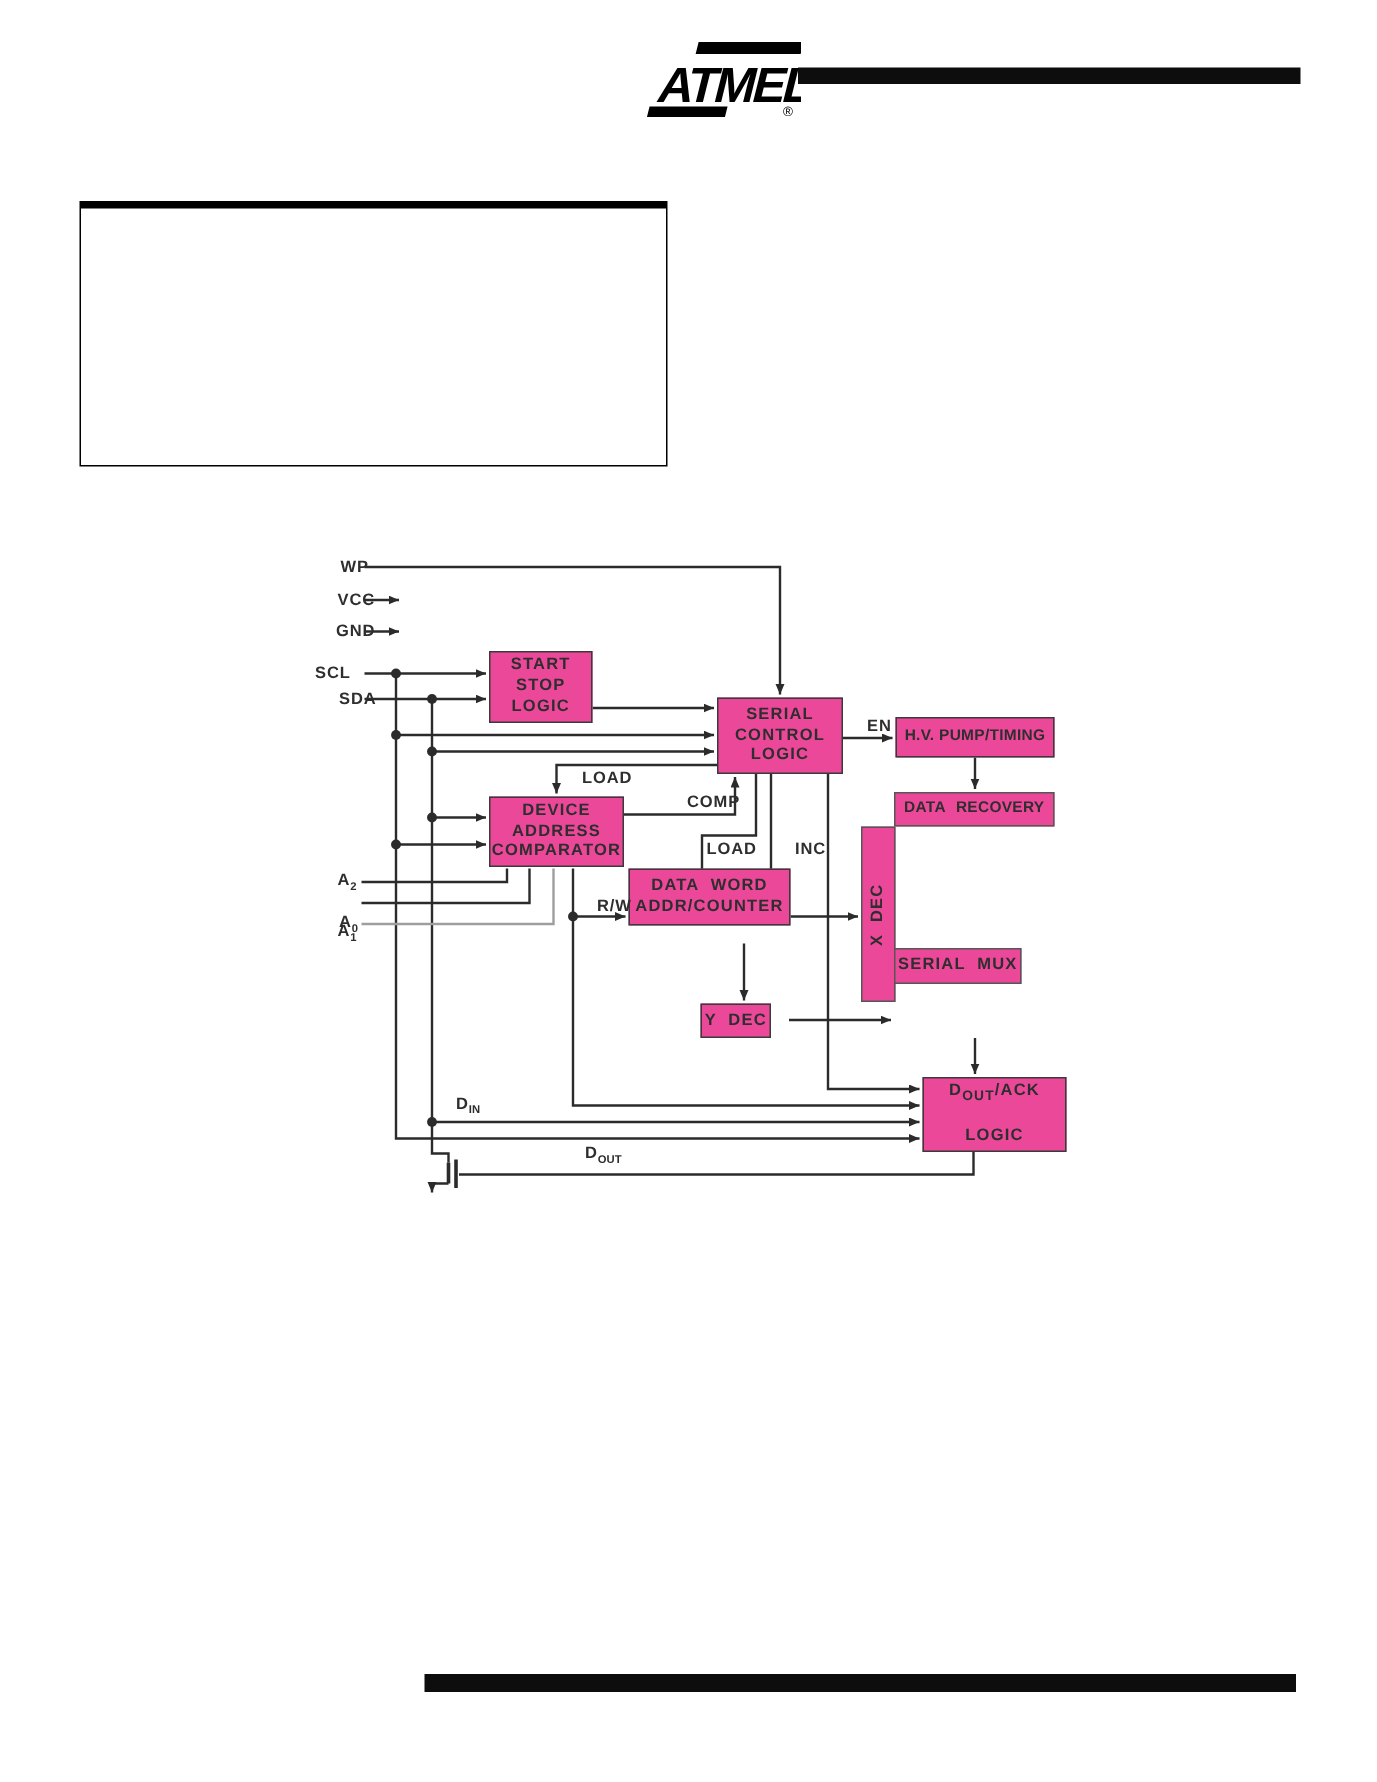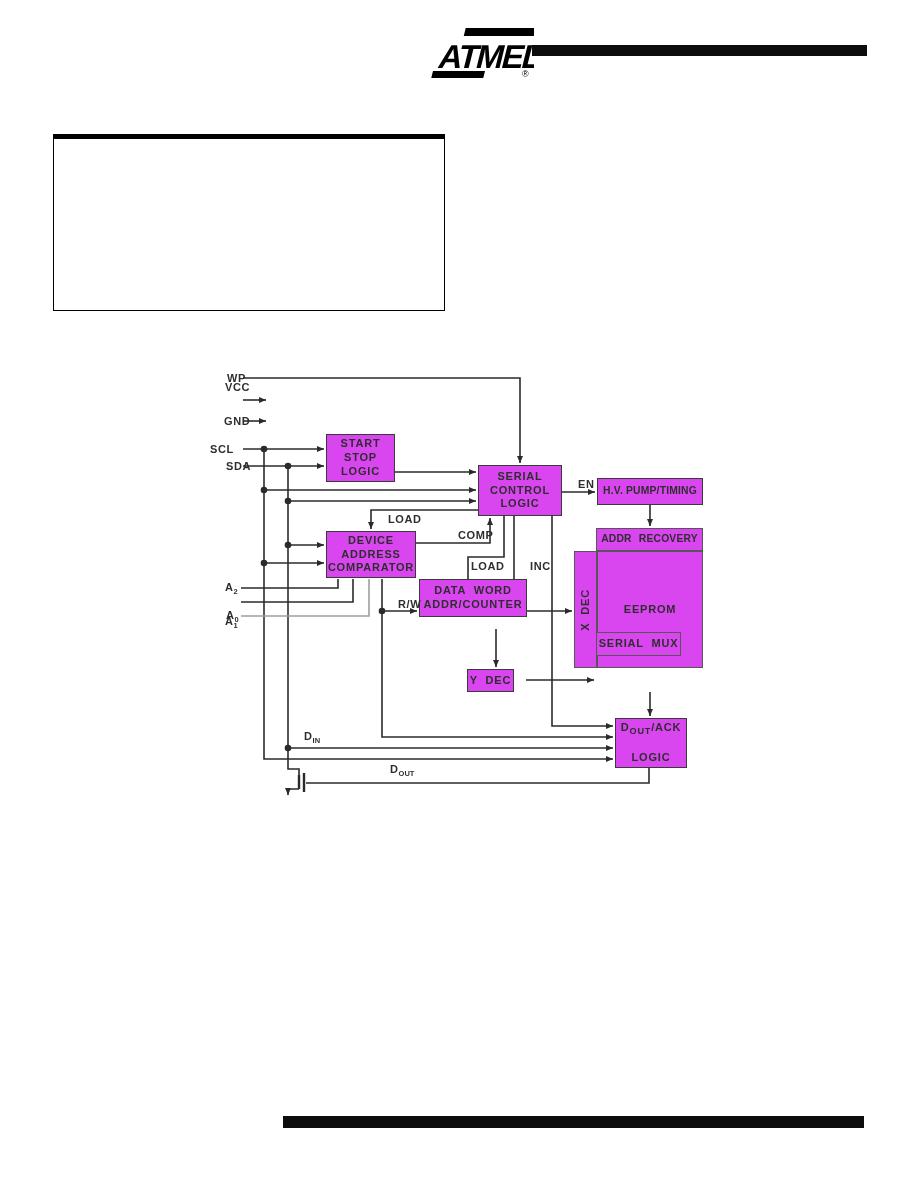--- a/index.html
+++ b/index.html
@@ -15,21 +15,21 @@
   .intro-box {
     position:absolute; left:53px; top:134px; width:392px; height:177px;
     border:1.5px solid #000; border-top:5px solid #000; background:#fff;
   }
 
   .logo-wrap { position:absolute; left:430px; top:27px; width:104px; height:54px; }
 
   .wiring { position:absolute; left:0; top:0; }
 
   .blk {
-    position:absolute; border:1.6px solid #3a3a3a; background:#d946ef;
+    position:absolute; border:1.6px solid #3a3a3a; background:#ec4899;
     display:flex; align-items:center; justify-content:center; text-align:center;
     font-size:11px; font-weight:bold; letter-spacing:0.8px; line-height:1.25;
     color:#2e2e2e;
   }
   .blk .txt { white-space:pre-line; }
   .blk-gray { border-color:#565656; }
   .sm  { font-size:10.3px; letter-spacing:0.2px; }
   .ws  { word-spacing:4px; }
   .vtext { transform:rotate(-90deg); white-space:nowrap; }
 
@@ -131,58 +131,55 @@
     <span class="txt">SERIAL
 CONTROL
 LOGIC</span>
   </div>
 
   <div class="blk" style="left:597px;top:478px;width:106px;height:27px">
     <span class="txt sm">H.V. PUMP/TIMING</span>
   </div>
 
   <div class="blk blk-gray" style="left:596px;top:528px;width:107px;height:23px">
-    <span class="txt sm ws">ADDR RECOVERY</span>
+    <span class="txt sm ws">DATA RECOVERY</span>
   </div>
 
   <div class="blk blk-gray" style="left:574px;top:551px;width:23px;height:117px">
     <span class="vtext ws">X DEC</span>
   </div>
 
-  <div class="blk blk-gray" style="left:597px;top:551px;width:106px;height:117px">
-    <span class="txt">EEPROM</span>
-  </div>
 
   <div class="blk blk-gray" style="left:596px;top:632px;width:85px;height:24px">
     <span class="txt ws">SERIAL MUX</span>
   </div>
 
   <div class="blk" style="left:326px;top:531px;width:90px;height:47px">
     <span class="txt">DEVICE
 ADDRESS
 COMPARATOR</span>
   </div>
 
   <div class="blk" style="left:419px;top:579px;width:108px;height:38px">
     <span class="txt ws">DATA WORD
 ADDR/COUNTER</span>
   </div>
 
   <div class="blk" style="left:467px;top:669px;width:47px;height:23px">
     <span class="txt ws">Y DEC</span>
   </div>
 
-  <div class="blk" style="left:615px;top:718px;width:72px;height:50px">
+  <div class="blk" style="left:615px;top:718px;width:96px;height:50px">
     <span class="txt"><span>D</span><sub>OUT</sub><span>/ACK</span>
 
 <span>LOGIC</span></span>
   </div>
 
   <div class="lbl" style="left:215px;top:371px">WP</div>
-  <div class="lbl" style="left:213px;top:380px">VCC</div>
+  <div class="lbl" style="left:213px;top:393px">VCC</div>
   <div class="lbl" style="left:212px;top:414px">GND</div>
   <div class="lbl" style="left:198px;top:442px">SCL</div>
   <div class="lbl" style="left:214px;top:459px">SDA</div>
 
   <div class="lbl" style="left:213px;top:580px"><span>A</span><sub>2</sub></div>
   <div class="lbl" style="left:213px;top:614px"><span>A</span><sub>1</sub></div>
   <div class="lbl" style="left:214px;top:608px"><span>A</span><sub>0</sub></div>
 
   <div class="lbl" style="left:292px;top:729px"><span>D</span><sub>IN</sub></div>
   <div class="lbl" style="left:378px;top:762px"><span>D</span><sub>OUT</sub></div>

